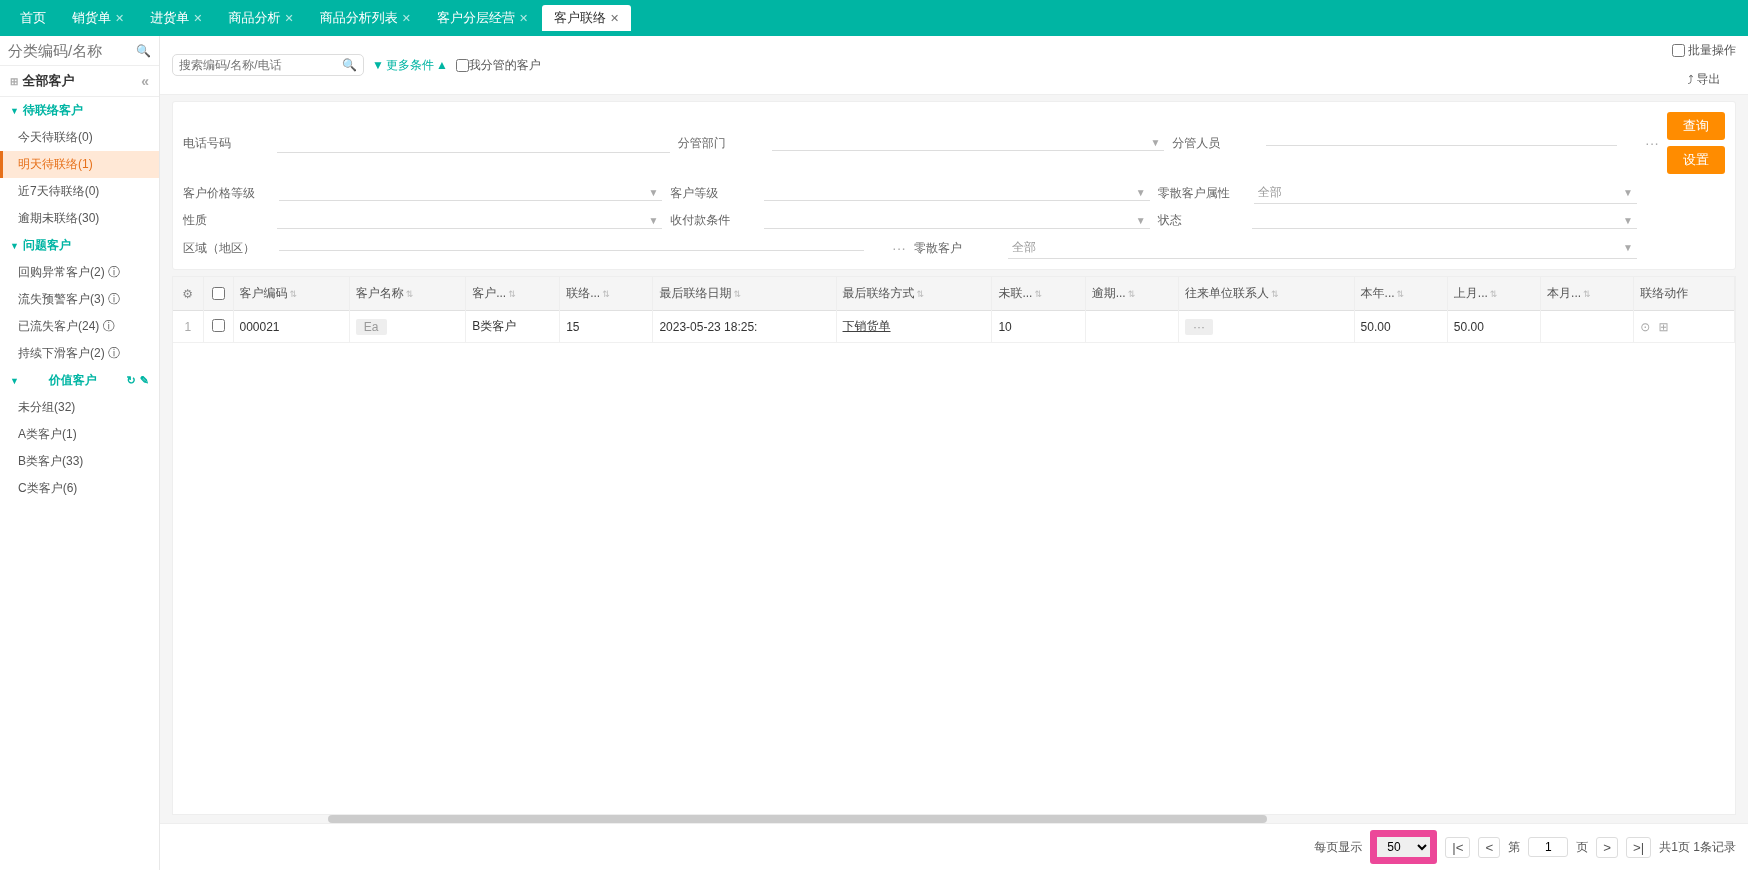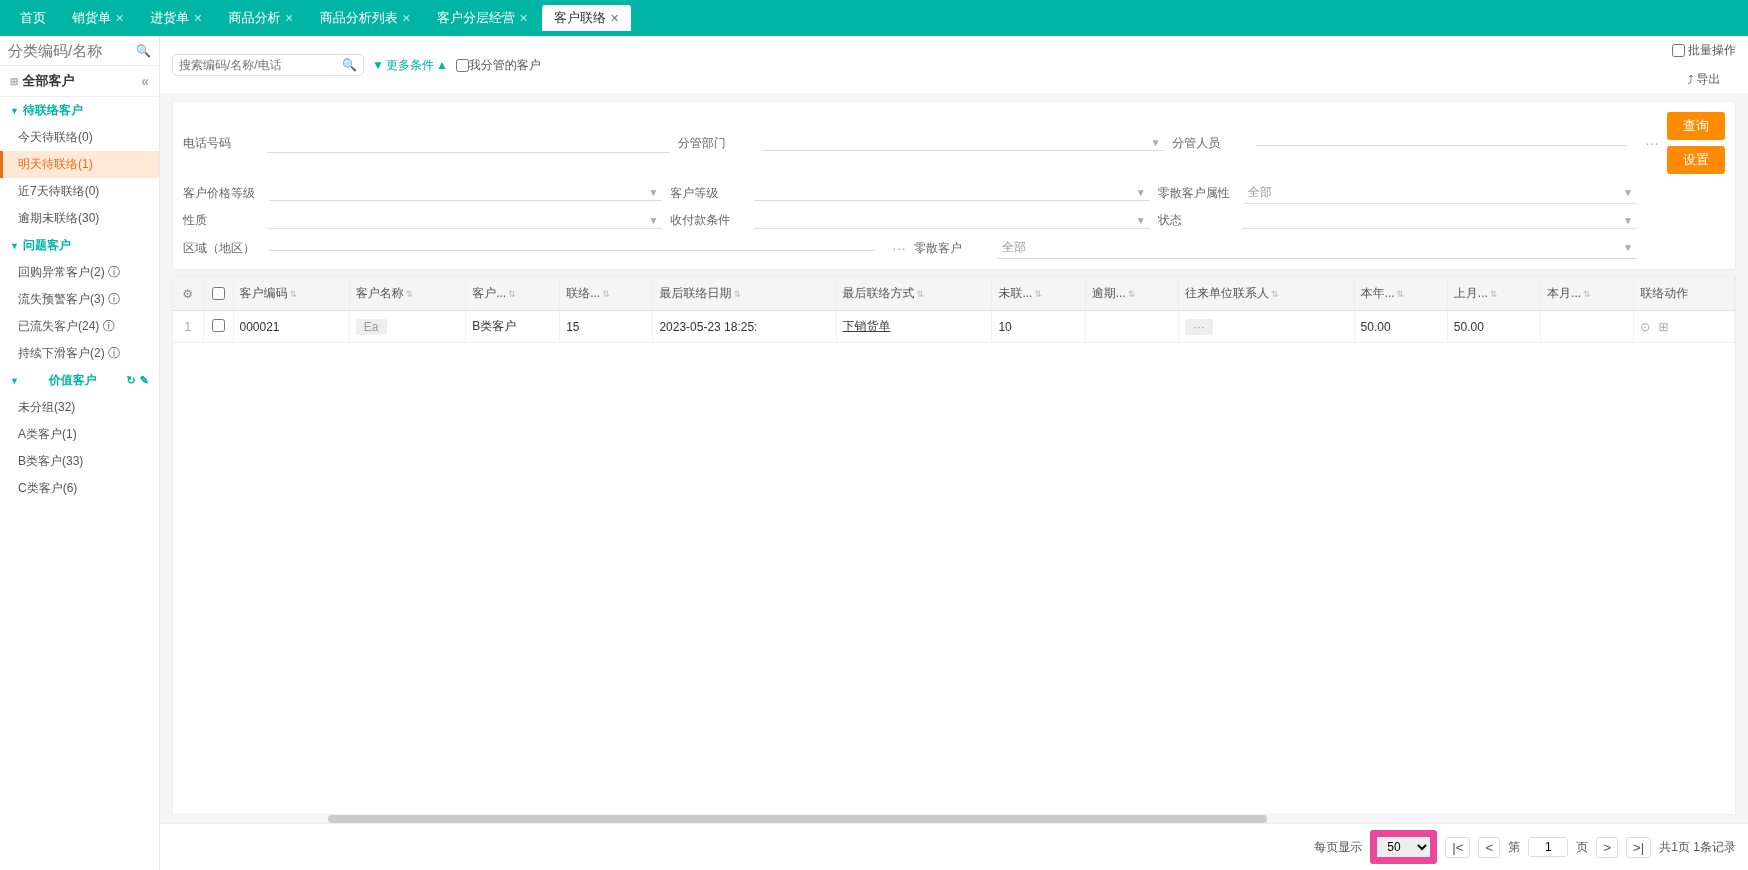--- a/index.html
+++ b/index.html
@@ -165,21 +165,21 @@
       display: flex;
       align-items: center;
       margin-bottom: 8px;
       gap: 8px;
     }
     .filter-row:last-child { margin-bottom: 0; }
     .filter-field {
       display: flex;
       align-items: center;
       flex: 1;
-      gap: 14px;
+      gap: 24px;
     }
     .filter-label {
       color: #666;
       white-space: nowrap;
       font-size: 12px;
       min-width: 70px;
     }
     .filter-input {
       flex: 1;
       border: none;

